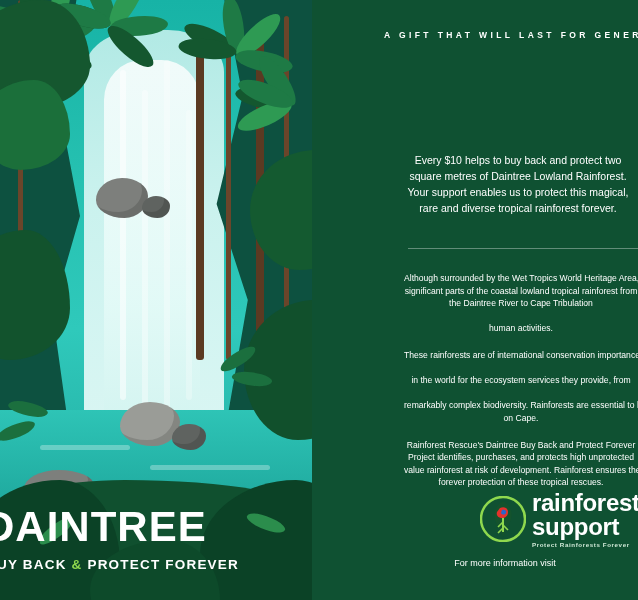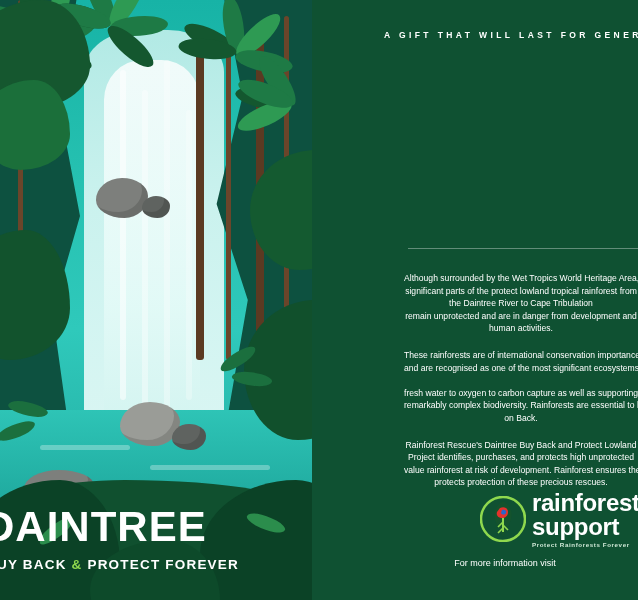--- a/index.html
+++ b/index.html
@@ -351,44 +351,50 @@
       <span>PROTECT FOREVER</span>
     </div>
   </div>
 
   <div class="spine"></div>
 
   <div class="infopanel">
 
     <div class="eyebrow">A GIFT THAT WILL LAST FOR GENERATIONS</div>
 
+    <div class="lead">
+      <div>Every $10 helps to buy back and protect two</div>
+      <div>square metres of Daintree Lowland Rainforest.</div>
+      <div>Your support enables us to protect this magical,</div>
+      <div>rare and diverse tropical rainforest forever.</div>
+    </div>
 
     <div class="divider"></div>
 
     <div class="body-col">
       <p>
         <span>Although surrounded by the Wet Tropics World Heritage Area,</span><br>
-        <span>significant parts of the protect lowland tropical rainforest from</span><br>
+        <span>significant parts of the coastal lowland tropical rainforest from</span><br>
         <span>the Daintree River to Cape Tribulation</span><br>
-        <span>remain unprotected and are in danger from development and</span><br>
+        <br>
         <span>human activities.</span>
       </p>
       <p>
         <span>These rainforests are of international conservation importance</span><br>
-        <span>and are recognised as one of the most significant ecosystems</span><br>
         <br>
-        <span>fresh water to oxygen to carbon capture as well as supporting</span><br>
+        <span>in the world for the ecosystem services they provide, from</span><br>
+        <br>
         <span>remarkably complex biodiversity. Rainforests are essential to life</span><br>
-        <span>on Back.</span>
+        <span>on Cape.</span>
       </p>
       <p>
-        <span>Rainforest Rescue's Daintree Buy Back and Protect Lowland</span><br>
+        <span>Rainforest Rescue's Daintree Buy Back and Protect Forever</span><br>
         <span>Project identifies, purchases, and protects high unprotected</span><br>
         <span>value rainforest at risk of development. Rainforest ensures the</span><br>
-        <span>protects protection of these precious rescues.</span>
+        <span>forever protection of these tropical rescues.</span>
       </p>
     </div>
 
     <div class="logo-block">
       <div class="logo-mark">
         <svg width="46" height="46" viewBox="0 0 46 46" aria-hidden="true">
           <circle cx="23" cy="23" r="22" fill="none" stroke="#8fd84e" stroke-width="2.5"></circle>
           <path d="M23 5 C30 9 33 16 31 23 C29 31 24 37 23 41 C22 37 17 31 15 23 C13 16 16 9 23 5 Z" fill="#14532d"></path>
           <path d="M20 12 C24 10 28 12 28 16 C28 20 25 22 22 22 C18 22 16 19 17 16 Z" fill="#e4322b"></path>
           <path d="M22 14 C25 13 27 15 26 17 C25 19 22 19 21 17 Z" fill="#2b66c9"></path>

